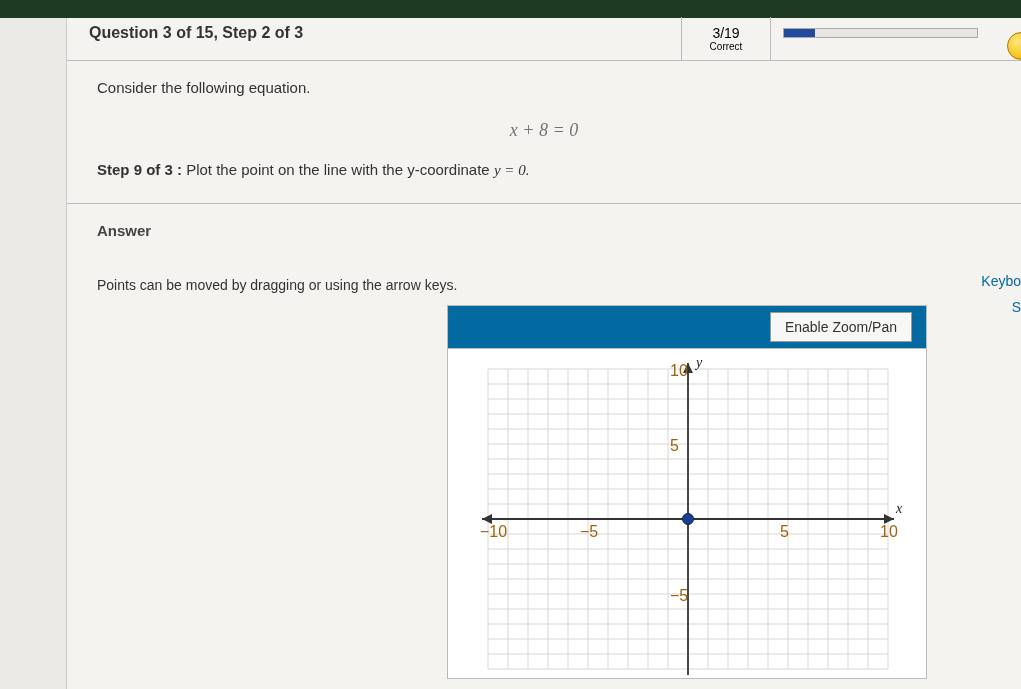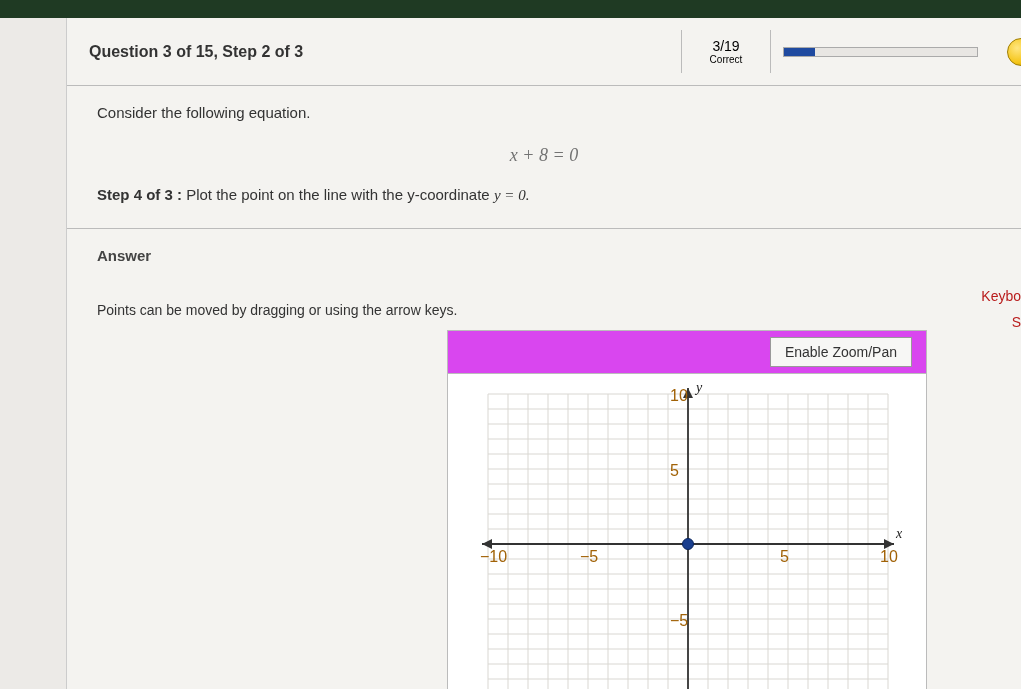--- a/index.html
+++ b/index.html
@@ -13,23 +13,23 @@
     padding: 0;
   }
   .content {
     margin-left: 66px;
     background: #f4f3f0;
     min-height: 671px;
     border-left: 1px solid #ccc;
   }
   .header-row {
     display: flex;
-    align-items: center;
+    align-items: flex-end;
     border-bottom: 1px solid #bbb;
-    height: 68px;
+    height: 43px;
   }
   .q-title {
     flex: 1;
     padding: 18px 22px;
     font-size: 16px;
     font-weight: bold;
     color: #333;
   }
   .score-box {
     width: 90px;
@@ -97,38 +97,37 @@
   .answer-label {
     font-size: 15px;
     font-weight: bold;
     color: #444;
   }
   .keybo {
     position: absolute;
     right: 0;
     top: 250px;
     font-size: 14px;
-    color: #b91c1c;
+    color: #0369a1;
     text-align: right;
     line-height: 26px;
-    margin-top: 15px;
   }
   .hint-line {
     padding: 28px 30px 8px 30px;
     font-size: 14px;
     color: #333;
   }
   .graph-zone {
     margin: 4px 0 0 380px;
     width: 480px;
   }
   .zoom-row {
     height: 44px;
     border: 1px solid #bbb;
-    background: #d946ef;
+    background: #0369a1;
     display: flex;
     align-items: center;
     justify-content: flex-end;
     padding: 0 14px;
   }
   .zoom-btn {
     border: 1px solid #999;
     background: #f7f7f5;
     padding: 6px 14px;
     font-size: 14px;
@@ -188,21 +187,21 @@
       <div class="badge">
         <div class="badge-circle"></div>
       </div>
     </div>
 
     <div class="prompt">Consider the following equation.</div>
     <div class="equation">
       <span>x + 8 = 0</span>
     </div>
     <div class="step-line">
-      <b>Step 4 of 3 :</b>
+      <b>Step 9 of 3 :</b>
       <span>Plot the point on the line with the y-coordinate </span>
       <span class="math">y = 0.</span>
     </div>
 
     <div class="answer-block">
       <div class="answer-label">Answer</div>
     </div>
 
     <div class="keybo">
       <div>Keybo</div>

